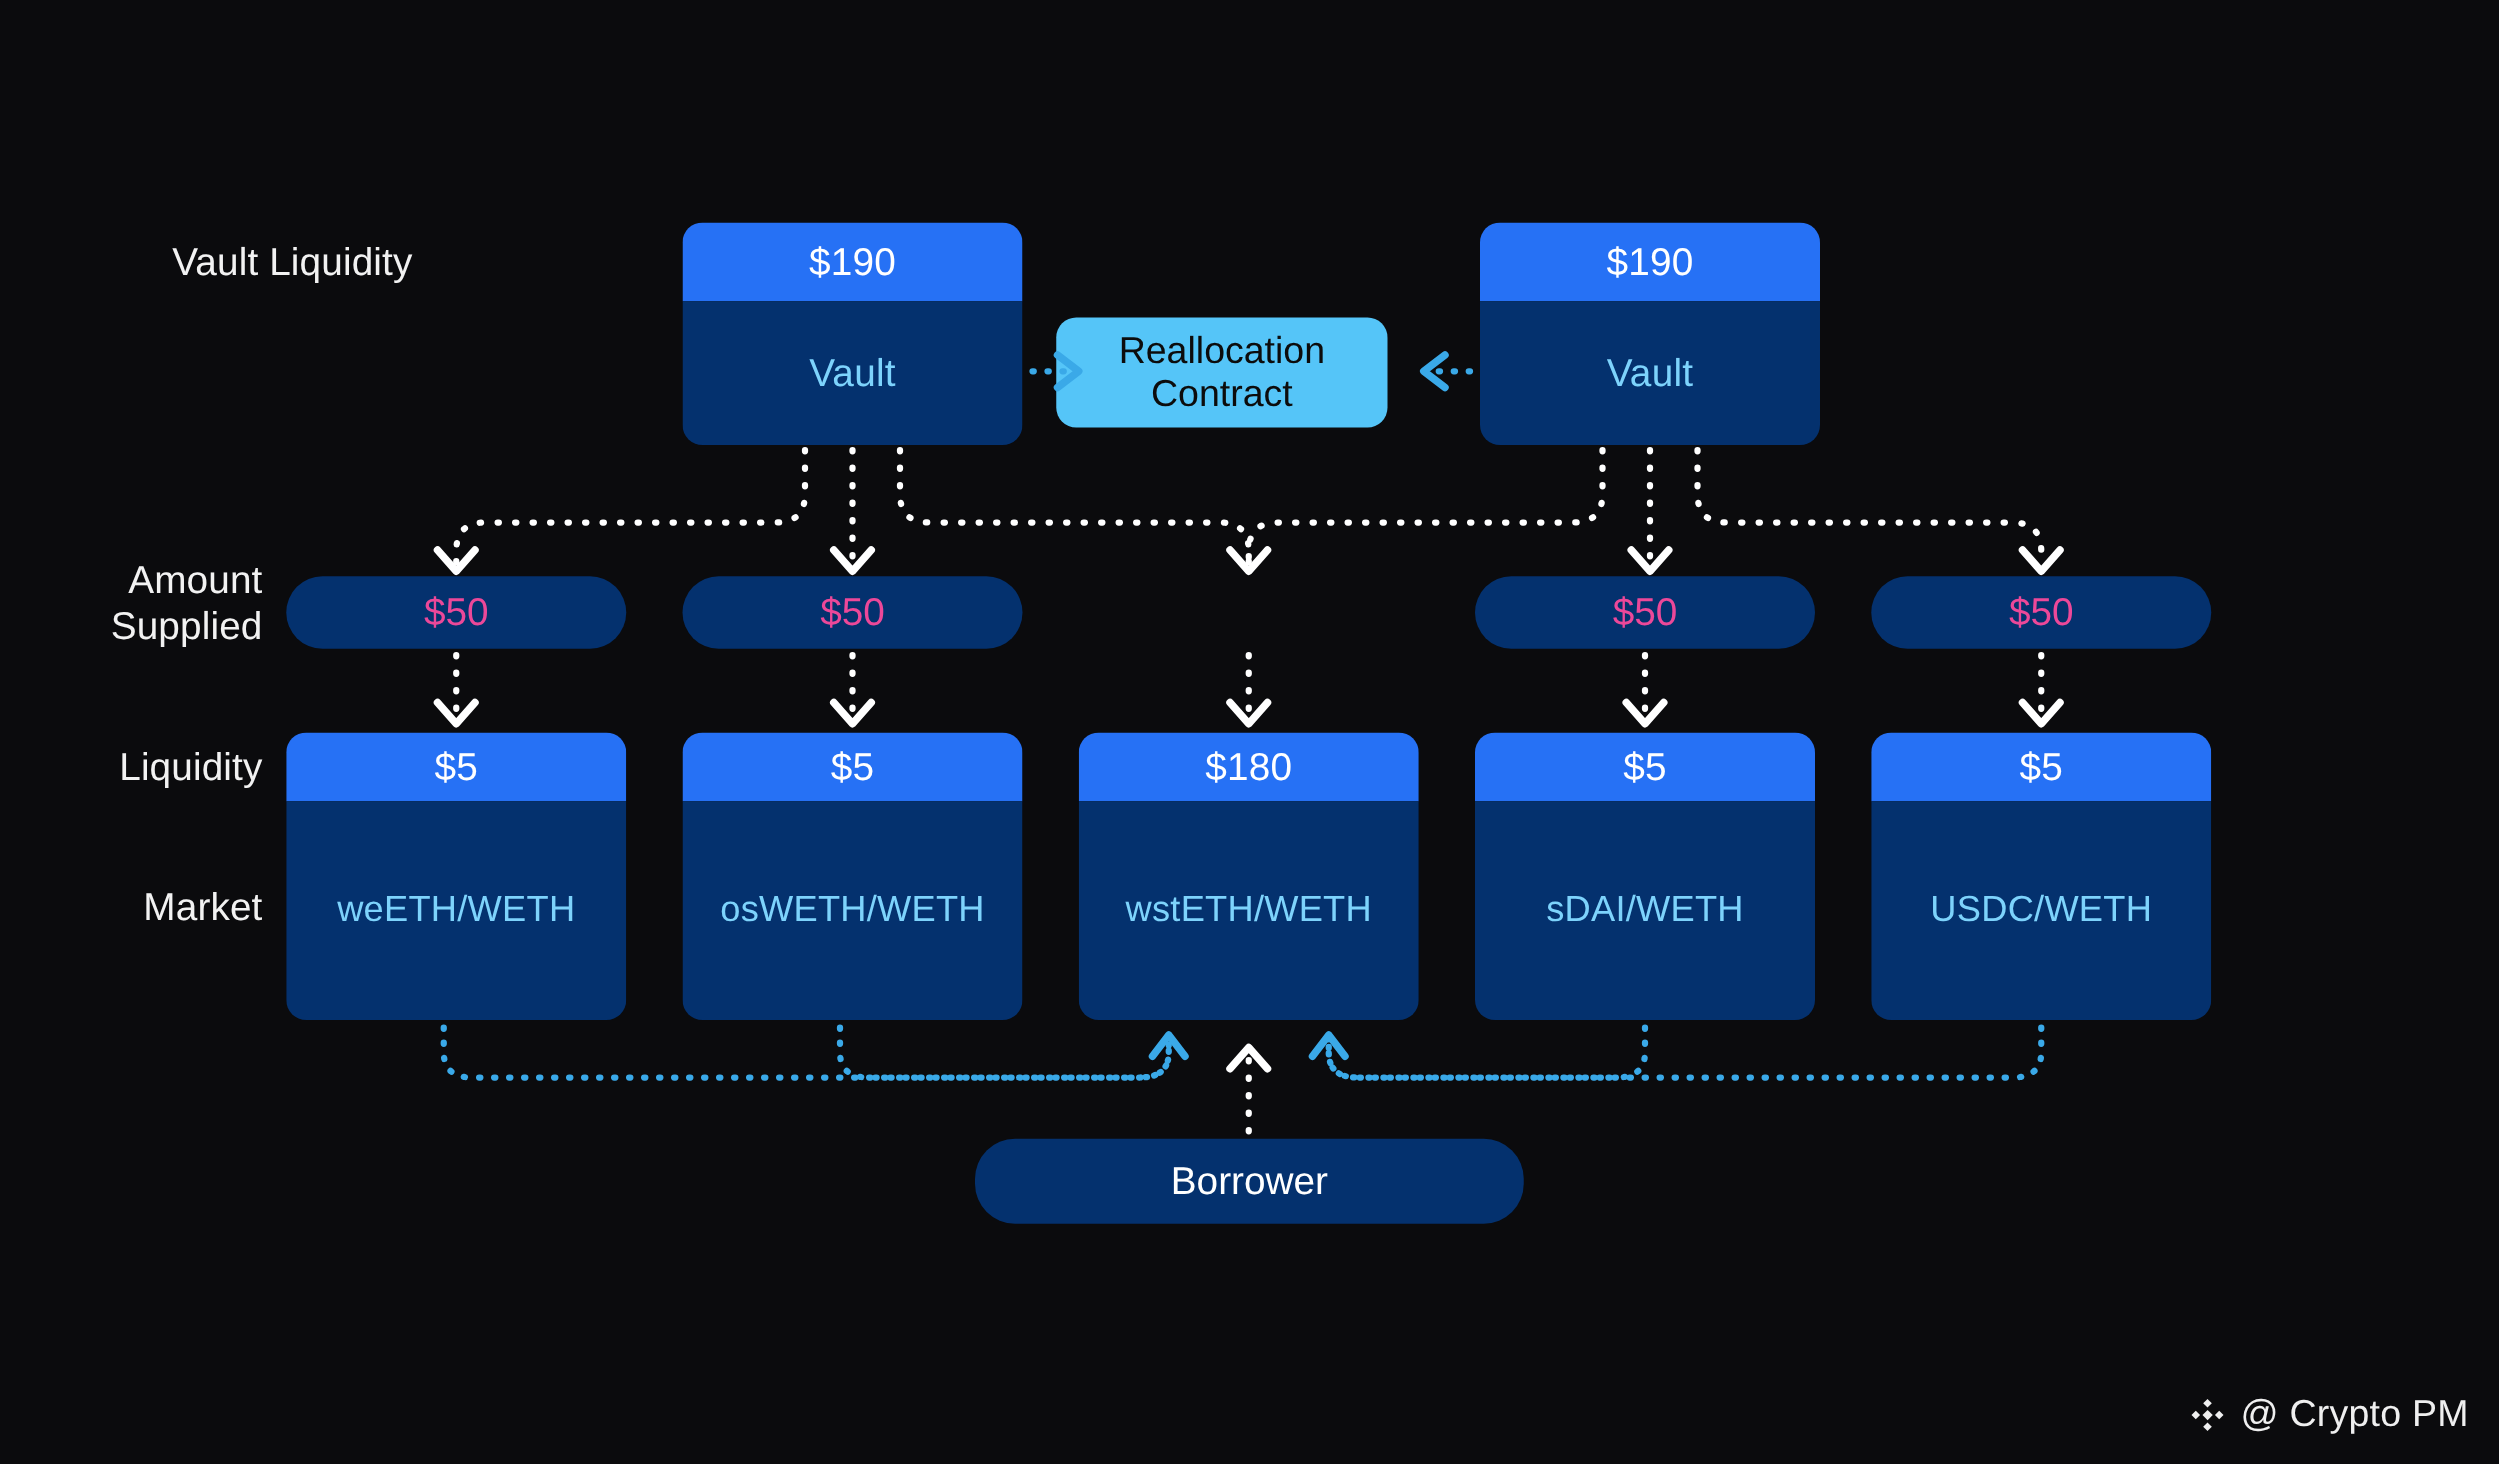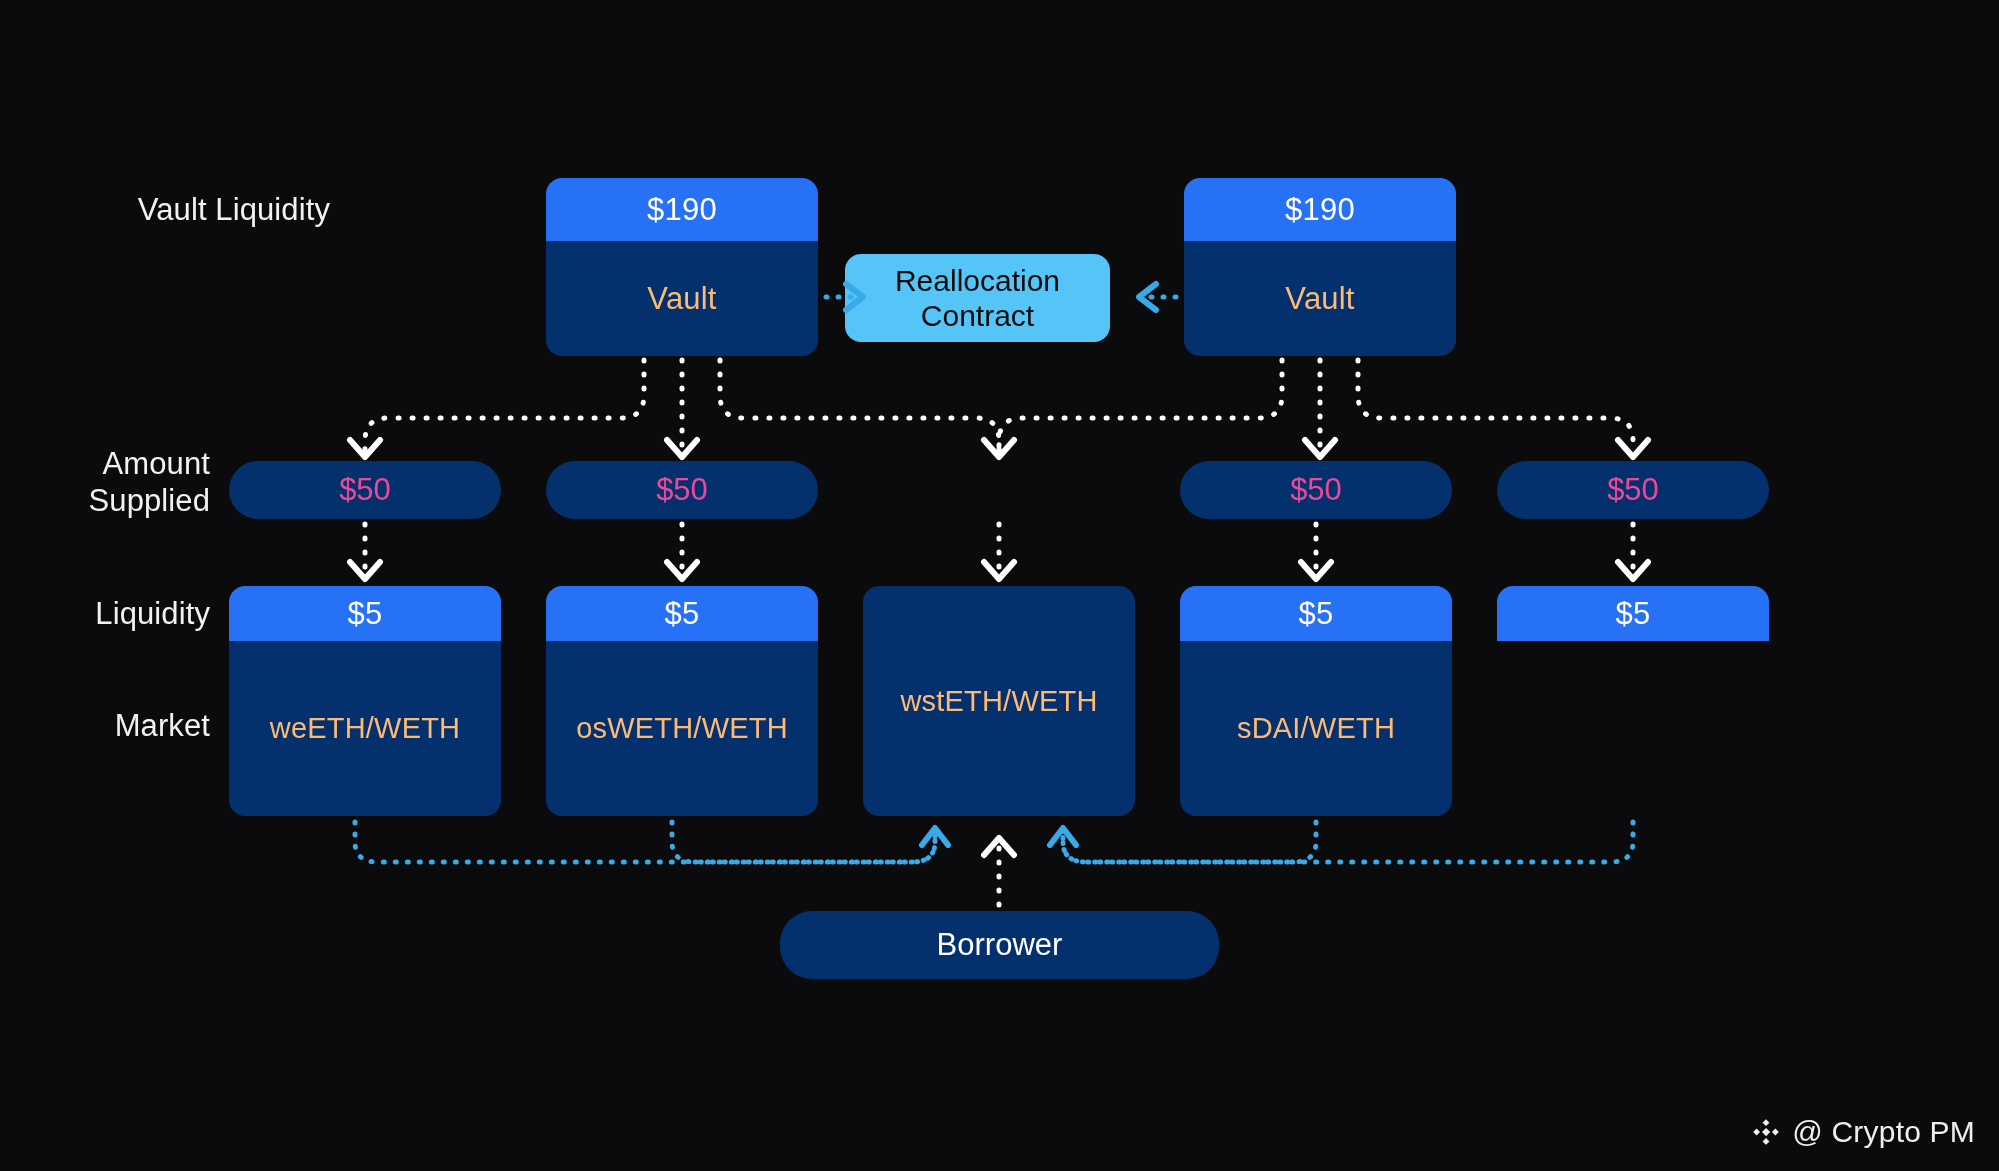--- a/index.html
+++ b/index.html
@@ -14,21 +14,21 @@
     text-align:right;white-space:pre-line;letter-spacing:.1px;
   }
 
   
   .card{position:absolute;border-radius:18px;overflow:hidden;display:flex;flex-direction:column;}
   .card .top{
     background:#2671f5;color:#ffffff;display:flex;align-items:center;justify-content:center;
     font-size:31px;letter-spacing:.2px;
   }
   .card .body{
-    background:#04316e;color:#fdba74;flex:1;display:flex;align-items:center;justify-content:center;
+    background:#04316e;color:#7dd3fc;flex:1;display:flex;align-items:center;justify-content:center;
     font-size:31px;letter-spacing:.2px;
   }
 
   
   .vault{width:272px;height:178px;border-radius:16px;}
   .vault .top{height:63px;}
 
   
   .contract{
     position:absolute;background:#55c5f8;color:#0c0c0c;border-radius:16px;
@@ -94,28 +94,30 @@
 
   <div class="card market" style="left:229px;top:586px;">
     <div class="top">$5</div>
     <div class="body">weETH/WETH</div>
   </div>
   <div class="card market" style="left:546px;top:586px;">
     <div class="top">$5</div>
     <div class="body">osWETH/WETH</div>
   </div>
   <div class="card market" style="left:863px;top:586px;">
+    <div class="top">$180</div>
     <div class="body">wstETH/WETH</div>
   </div>
   <div class="card market" style="left:1180px;top:586px;">
     <div class="top">$5</div>
     <div class="body">sDAI/WETH</div>
   </div>
   <div class="card market" style="left:1497px;top:586px;">
     <div class="top">$5</div>
+    <div class="body">USDC/WETH</div>
   </div>
 
   <div class="borrower" style="left:780px;top:911px;width:439px;height:68px;">Borrower</div>
 
   <svg id="wires" width="1999" height="1171" viewBox="0 0 1999 1171">
     <g fill="none" stroke="#ffffff" stroke-width="5" stroke-linecap="round" stroke-dasharray="1 13">
 
       <path d="M644,360 L644,395 Q644,418 621,418 L388,418 Q365,418 365,441 L365,452"></path>
       <path d="M682,360 L682,452"></path>
       <path d="M720,360 L720,395 Q720,418 743,418 L976,418 Q999,418 999,441 L999,452"></path>

